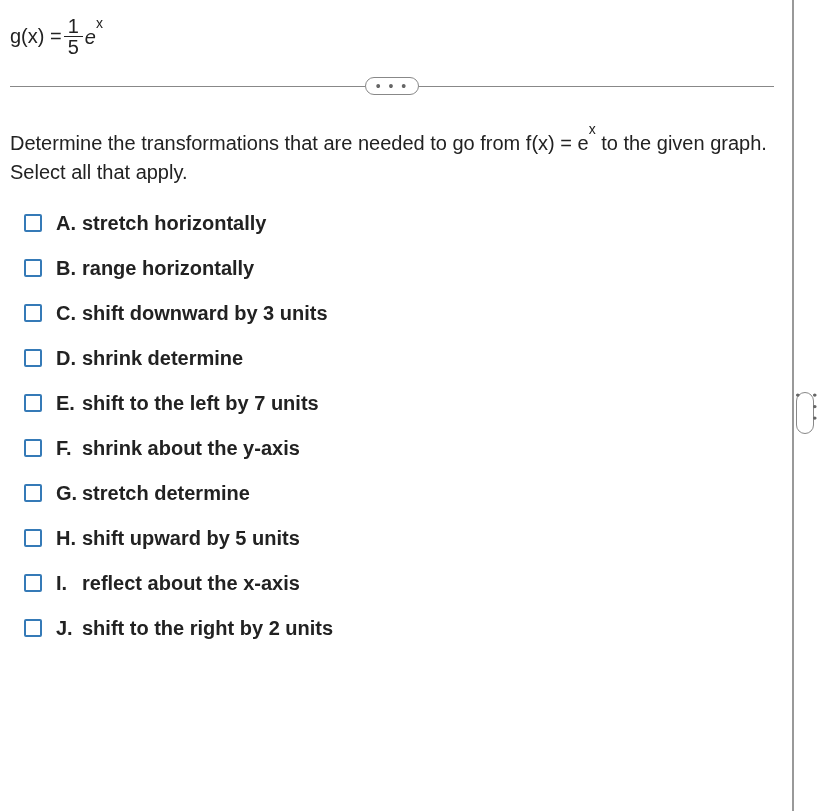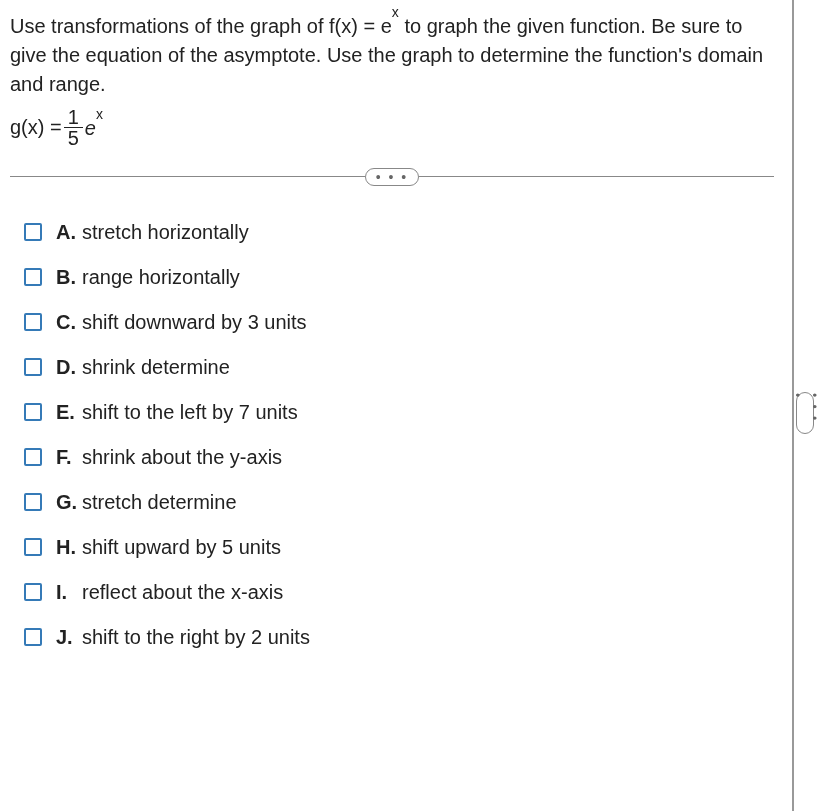--- a/index.html
+++ b/index.html
@@ -106,20 +106,21 @@
       margin-right: 14px;
       flex-shrink: 0;
     }
     .opt-letter {
       font-weight: bold;
       width: 26px;
       flex-shrink: 0;
     }
     .opt-text {
       flex: 1;
+      font-weight: bold;
     }
     .side-tab {
       position: absolute;
       right: 8px;
       top: 392px;
       width: 18px;
       height: 42px;
       border: 1.5px solid #888;
       border-radius: 9px;
       background: #fff;
@@ -137,43 +138,43 @@
       font-style: italic;
     }
   </style>
 </head>
 <body>
 
 <div class="right-border"></div>
 
 <div class="content-area">
 
-  <div class="question-text">
-    <span>Use transformations of the graph of f(x) = e</span><span class="italic-e"></span><sup>x</sup><span> to graph the given function. Be sure to give the equation of the asymptote. Use the graph to determine the function's domain and range.</span>
-  </div>
 
   <div class="equation">
     <span>g(x) = </span>
     <span class="fraction">
       <span class="num">1</span>
       <span class="den">5</span>
     </span>
     <span class="expo">
       <span class="italic-e">e</span><sup>x</sup>
     </span>
   </div>
 
   <div class="divider-row">
     <div class="divider-line"></div>
     <div class="divider-pill">
       <span>• • •</span>
     </div>
     <div class="divider-line"></div>
   </div>
 
+  <div class="sub-question">
+    <span>Determine the transformations that are needed to go from f(x) = e</span><sup>x</sup><span> to the given graph. Select all that apply.</span>
+  </div>
 
   <div class="options">
     <div class="option-row">
       <div class="checkbox"></div>
       <span class="opt-letter">A.</span>
       <span class="opt-text">stretch horizontally</span>
     </div>
     <div class="option-row">
       <div class="checkbox"></div>
       <span class="opt-letter">B.</span>

